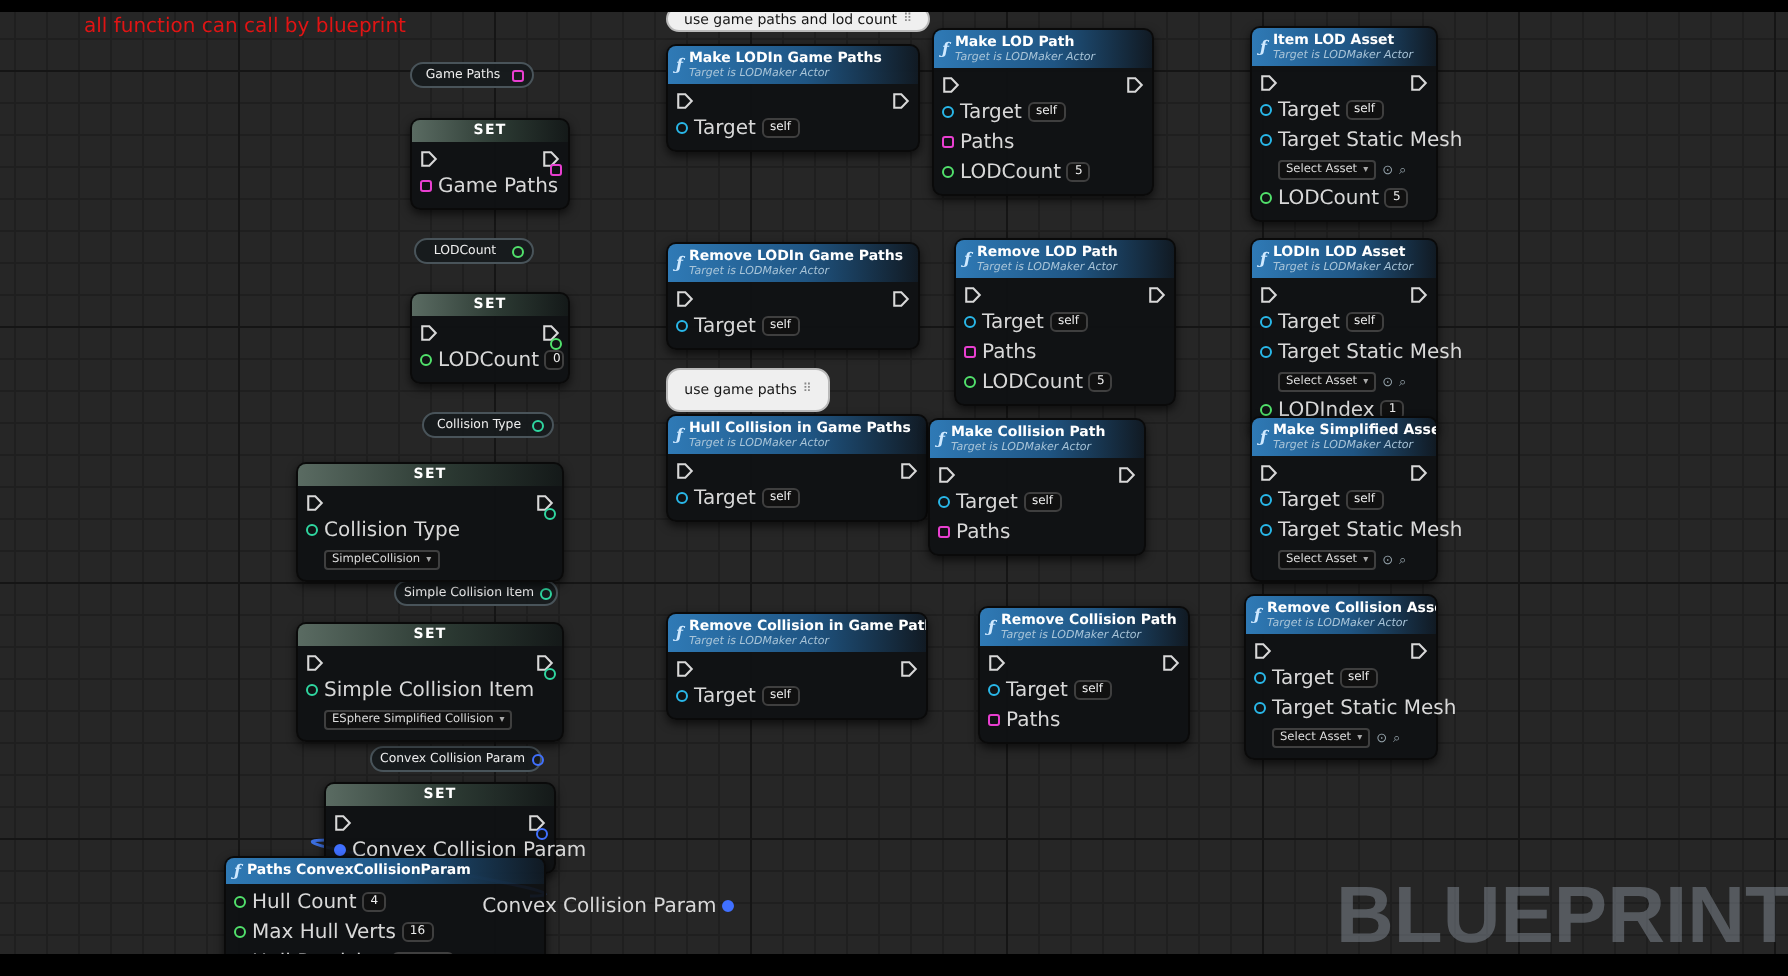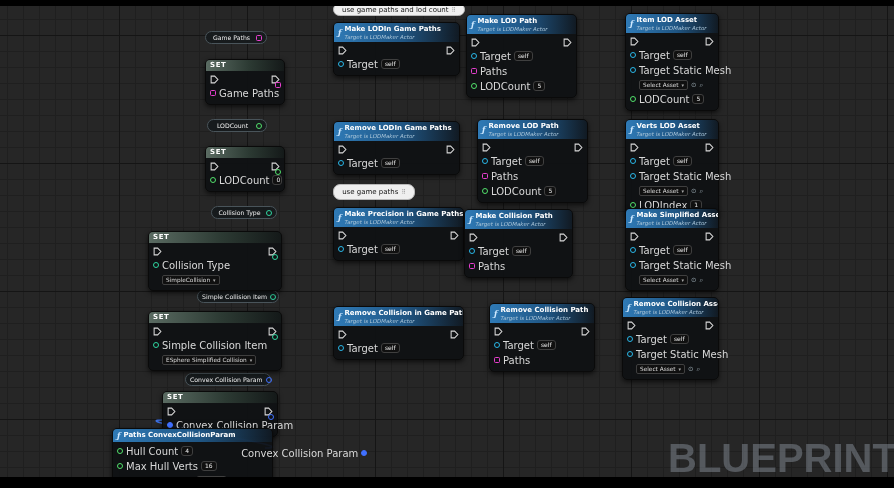--- a/index.html
+++ b/index.html
@@ -21,21 +21,21 @@
   .watermark{position:absolute;left:668px;top:438px;font-size:40px;font-weight:bold;
     color:rgba(150,160,172,0.42);letter-spacing:0;z-index:2;font-family:"Liberation Sans",sans-serif;line-height:1}
   .wires{position:absolute;inset:0;z-index:4;pointer-events:none}
   .comment{position:absolute;z-index:7;background:#efefef;border:1px solid #b9b9b9;border-radius:7px;
     display:flex;align-items:center;justify-content:center;gap:3px;color:#141414;font-size:7px;padding:0 4px;white-space:nowrap}
   .c-handle{font-size:6px;color:#888;line-height:1}
   .node{position:absolute;z-index:5;background:rgba(15,17,19,0.93);border:1px solid #0a0a0a;border-radius:5px;
     box-shadow:0 2px 5px rgba(0,0,0,0.65);color:#d8d8d8}
   .hdr{display:flex;align-items:center;gap:3px;padding:2px 4px;border-radius:4px 4px 0 0;overflow:hidden;
     background:linear-gradient(90deg,#2f7ab6 0%,#1f5583 55%,rgba(20,50,80,0.25) 100%)}
-  .set-hdr{background:linear-gradient(90deg,#5a6b62 0%,#2c3a33 55%,rgba(30,42,36,0.3) 100%);justify-content:flex-start;padding:1px 4px}
+  .set-hdr{background:linear-gradient(90deg,#5a6b62 0%,#2c3a33 55%,rgba(30,42,36,0.3) 100%);justify-content:center;padding:1px 4px}
   .ficon{color:#cfe9ff;font-size:8px;font-style:italic;font-weight:bold;line-height:1;font-family:"DejaVu Serif",serif}
   .title{font-size:7px;font-weight:bold;color:#fff;white-space:nowrap;line-height:1.25}
   .set-title{letter-spacing:0.6px}
   .sub{font-size:5.5px;color:#a8c4d8;font-style:italic;white-space:nowrap;line-height:1.1}
   .body{padding:2px 3px 3px;position:relative}
   .prow{display:flex;align-items:center;gap:3px;padding:2px 1px}
   .erow{justify-content:space-between}
   .exec svg{display:block}
   .pin{width:6px;height:6px;border-radius:50%;border:1.5px solid #888;flex:none}
   .pin.object{border-color:#29b7e8}
@@ -60,31 +60,32 @@
   .rcol{margin-top:2px}
 </style>
 </head>
 <body>
 
 <div class="stage">
 
   <div class="bar top"></div>
   <div class="bar bottom"></div>
 
+  <div class="annotation">all function can call by blueprint</div>
   <div class="watermark">BLUEPRINT</div>
 
   <svg class="wires" width="894" height="488">
     <path d="M265,448 C 312,448 118,420 163,420" fill="none" stroke="#3c6fe0" stroke-width="1.5"></path>
   </svg>
 
   <div class="comment" style="left:333px;top:3px;width:132px;height:13px">
     <span>use game paths and lod count</span>
     <span class="c-handle">⠿</span>
   </div>
-  <div class="comment" style="left:333px;top:184px;width:82px;height:16px">
+  <div class="comment" style="left:333px;top:184px;width:82px;height:22px">
     <span>use game paths</span>
     <span class="c-handle">⠿</span>
   </div>
 
   <div class="vget" style="left:205px;top:31px;width:62px;height:13px">
       <span class="vlabel">Game Paths</span>
       <span class="pin string"></span>
     </div>
   <div class="vget" style="left:207px;top:119px;width:60px;height:13px">
       <span class="vlabel">LODCount</span>
@@ -334,21 +335,21 @@
           <span class="pin object"></span>
           <span class="plabel">Target</span>
           <span class="vbox">self</span>
         </div>
       </div>
     </div>
   <div class="node" style="left:333px;top:207px;width:131px;min-height:54px">
       <div class="hdr">
         <span class="ficon">ƒ</span>
         <div class="tw">
-          <div class="title">Make Precision in Game Paths</div>
+          <div class="title">Hull Collision in Game Paths</div>
           <div class="sub">Target is LODMaker Actor</div>
         </div>
       </div>
       <div class="body">
         <div class="prow erow">
           <span class="exec">
             <svg width="9" height="9" viewBox="0 0 12 12">
               <path d="M1.5 1.5 H6.2 L10.5 6 L6.2 10.5 H1.5 Z" fill="none" stroke="#d8d8d8" stroke-width="1.4"></path>
             </svg>
           </span>
@@ -573,21 +574,21 @@
           <span class="pin int"></span>
           <span class="plabel">LODCount</span>
           <span class="vbox">5</span>
         </div>
       </div>
     </div>
   <div class="node" style="left:625px;top:119px;width:94px;min-height:86px">
       <div class="hdr">
         <span class="ficon">ƒ</span>
         <div class="tw">
-          <div class="title">Verts LOD Asset</div>
+          <div class="title">LODIn LOD Asset</div>
           <div class="sub">Target is LODMaker Actor</div>
         </div>
       </div>
       <div class="body">
         <div class="prow erow">
           <span class="exec">
             <svg width="9" height="9" viewBox="0 0 12 12">
               <path d="M1.5 1.5 H6.2 L10.5 6 L6.2 10.5 H1.5 Z" fill="none" stroke="#d8d8d8" stroke-width="1.4"></path>
             </svg>
           </span>

